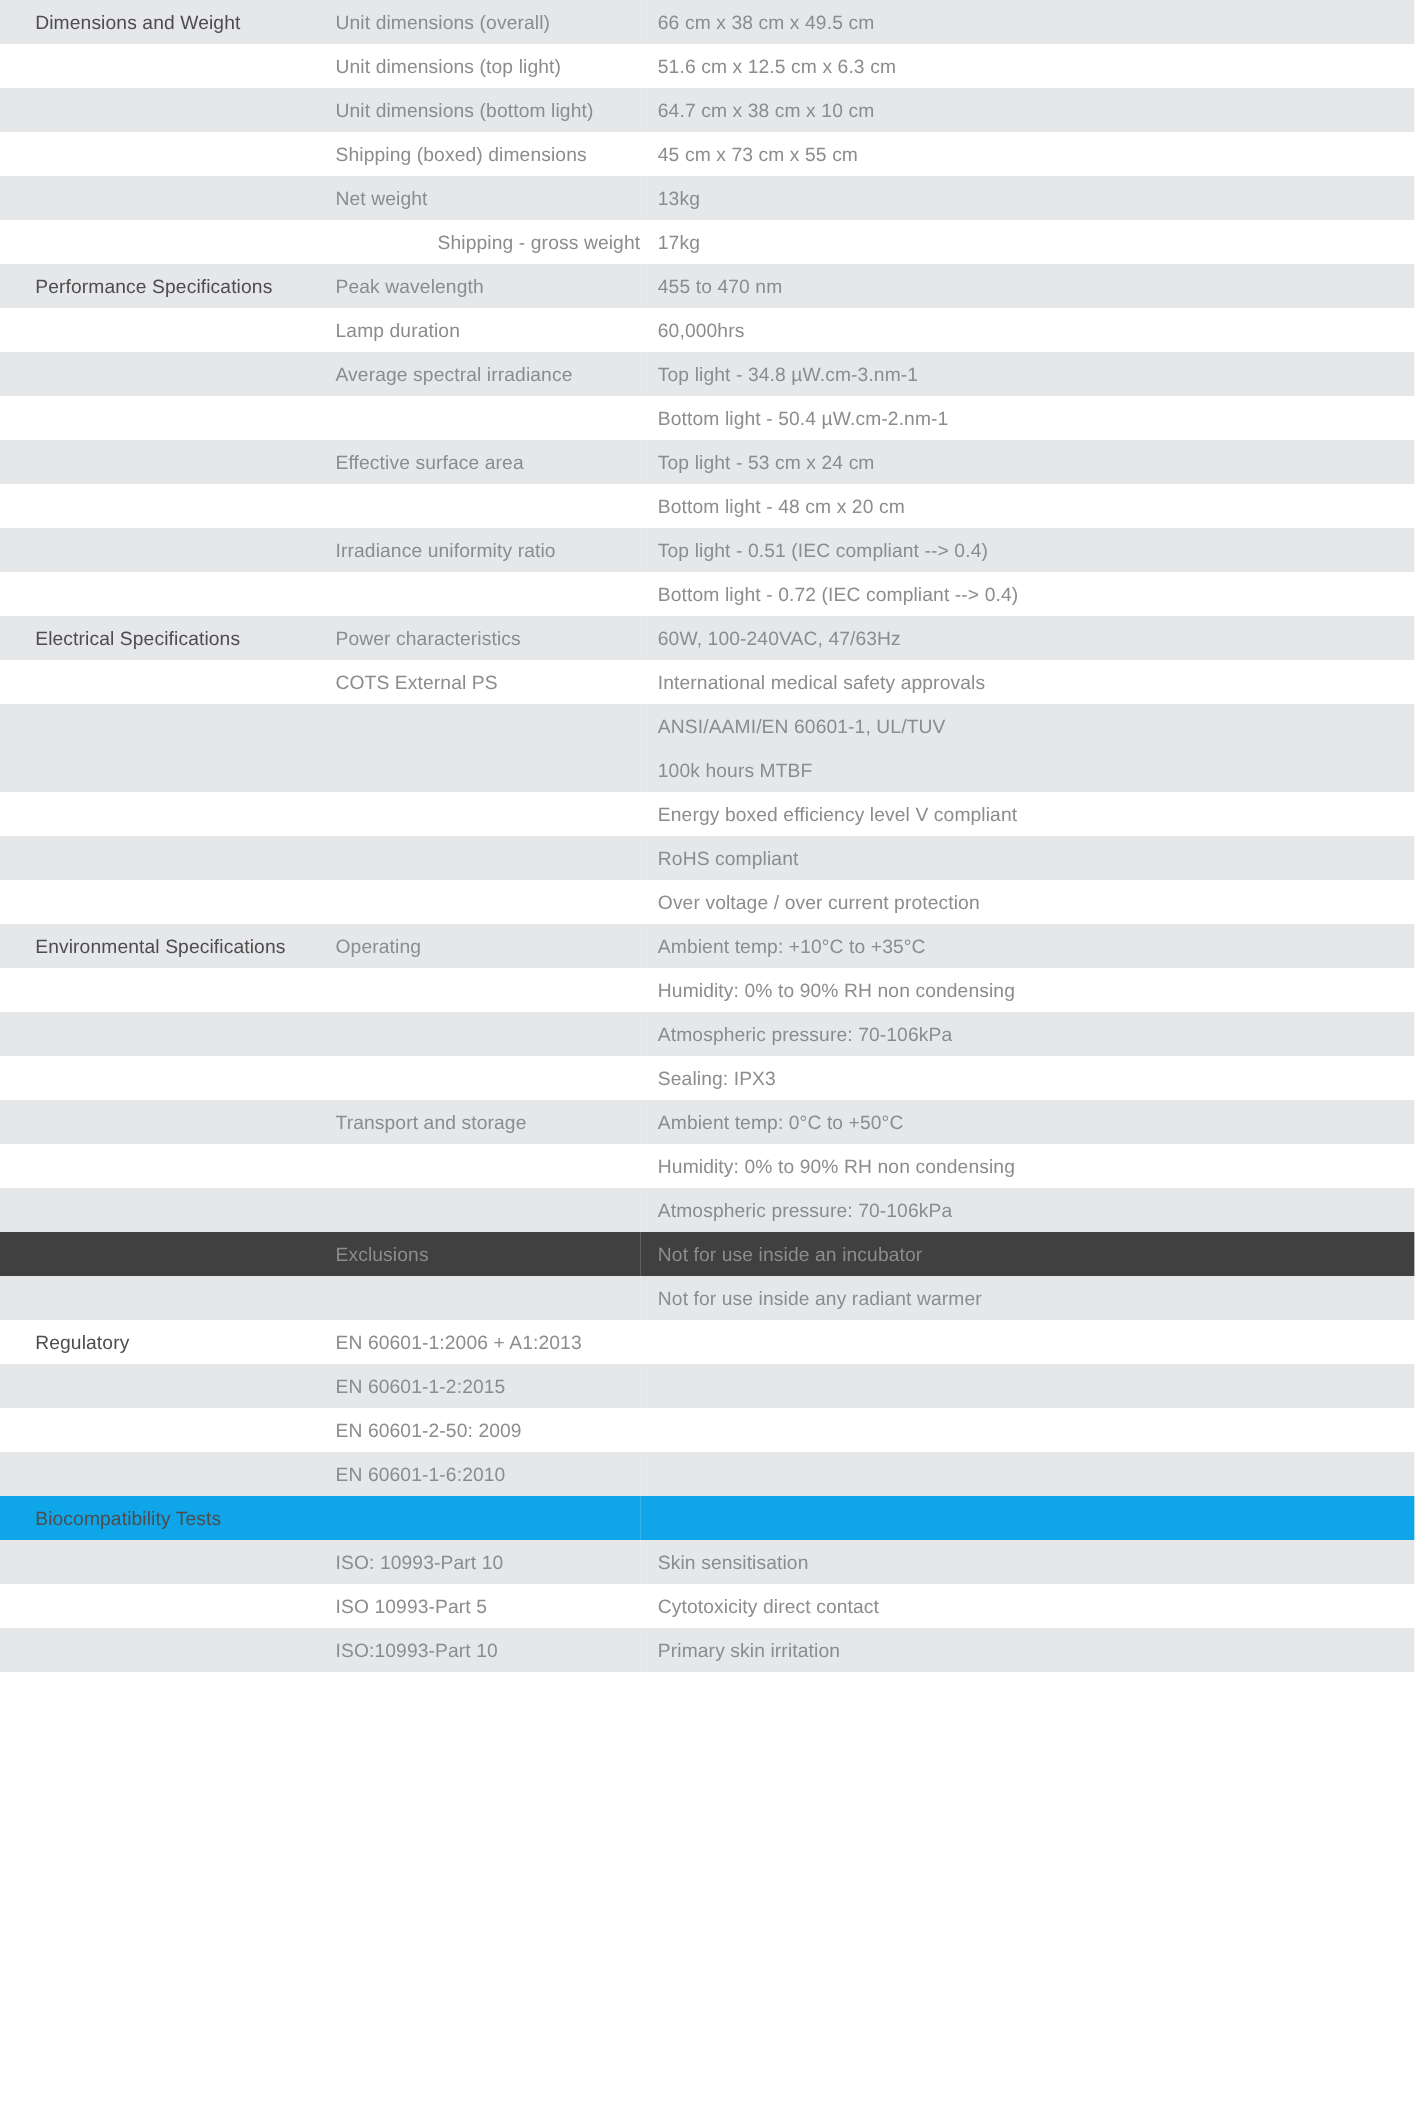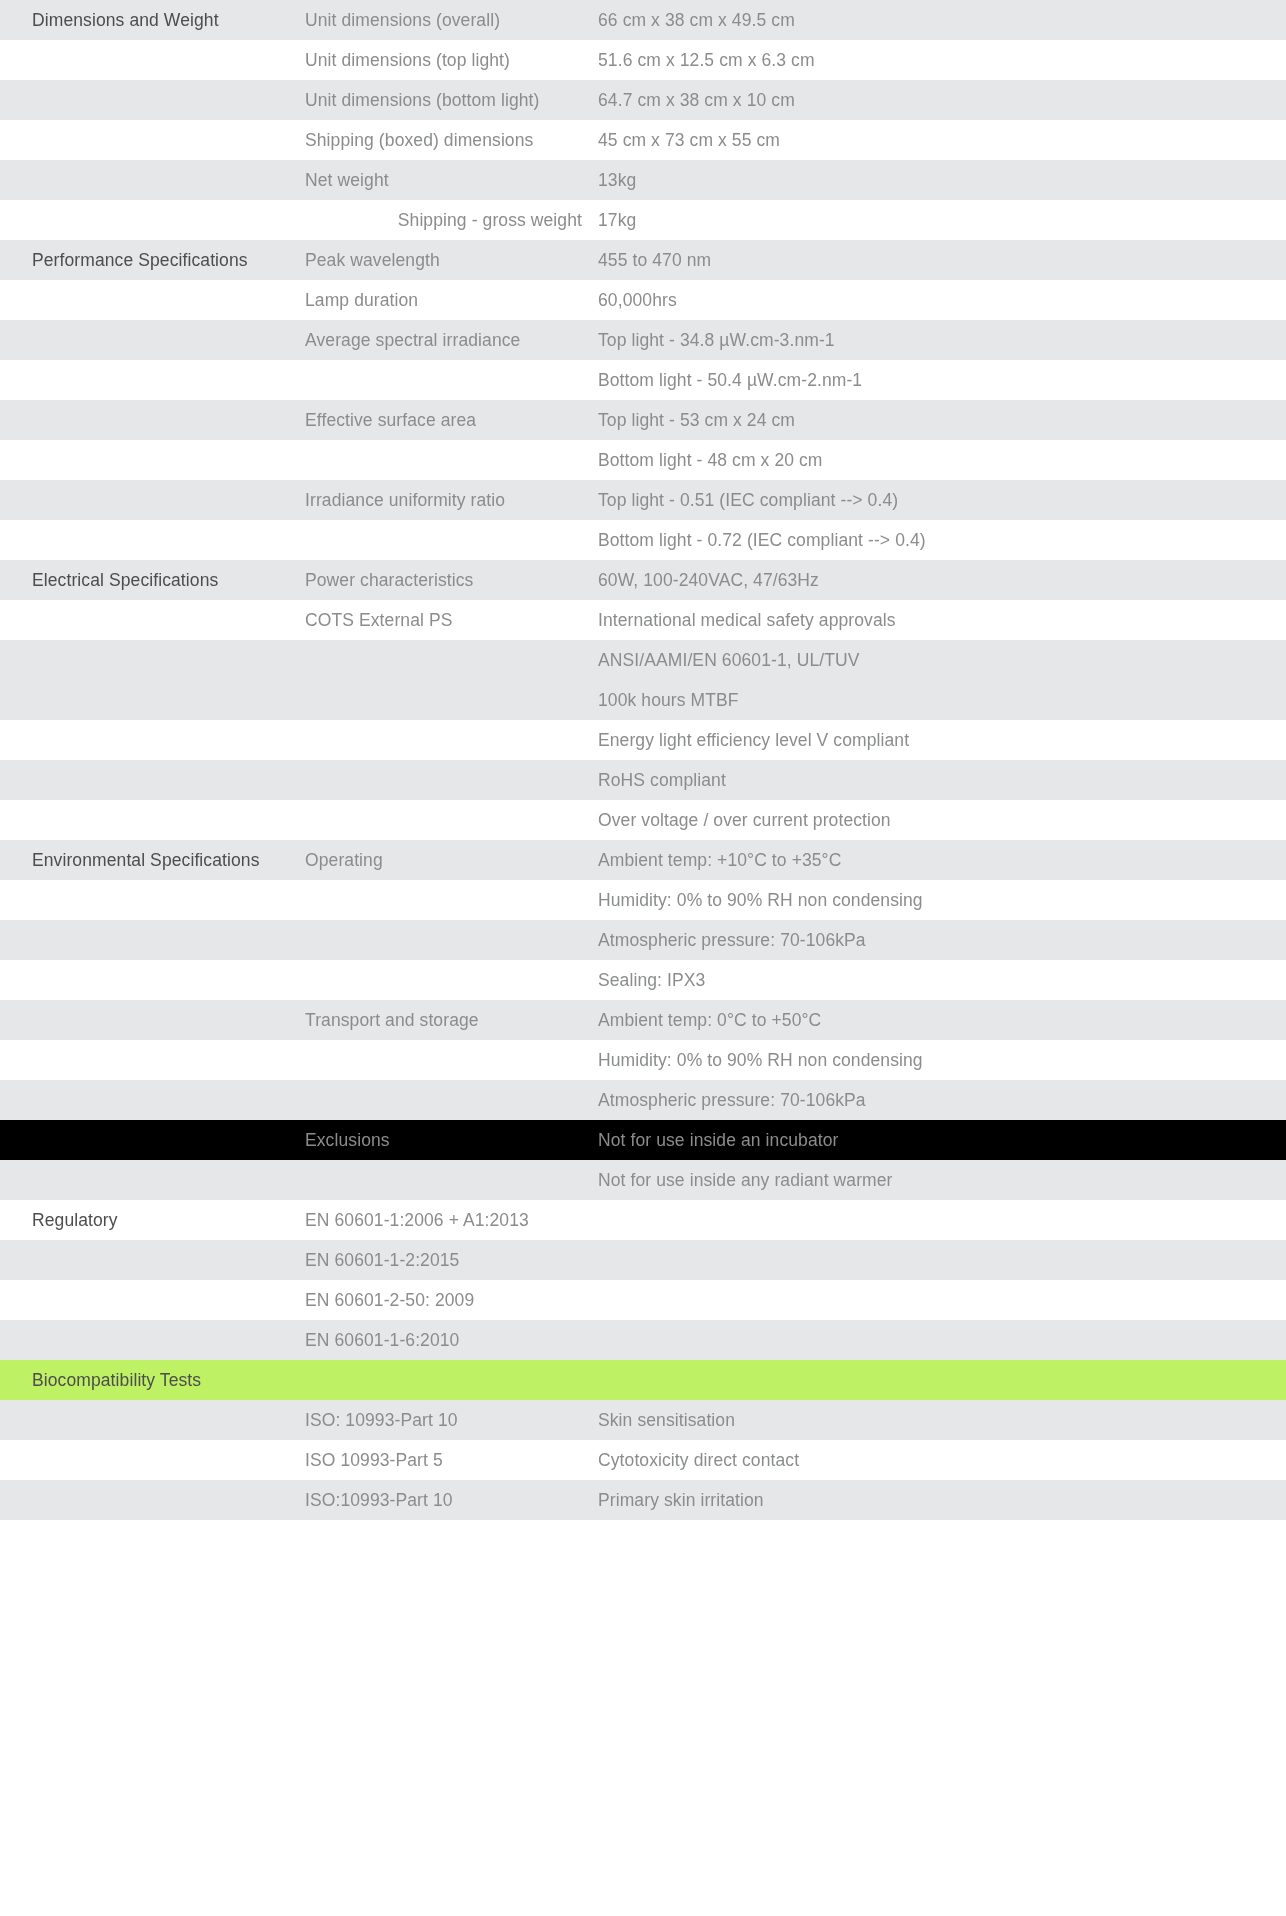--- a/index.html
+++ b/index.html
@@ -271,21 +271,21 @@
         </td>
       </tr>
       <tr class="stripe-even" style="background: rgb(255, 255, 255);">
         <td class="col-section section-cell" style="color: rgb(77, 77, 79);">
           <span class="cell-inner section-inner"></span>
         </td>
         <td class="col-label label-cell" style="color: rgb(138, 140, 142);">
           <span class="cell-inner label-inner"></span>
         </td>
         <td class="col-value value-cell" style="color: rgb(138, 140, 142);">
-          <span class="cell-inner value-inner">Energy light efficiency level V compliant</span>
+          <span class="cell-inner value-inner">Energy boxed efficiency level V compliant</span>
         </td>
       </tr>
       <tr class="stripe-odd" style="background: rgb(230, 231, 232);">
         <td class="col-section section-cell" style="color: rgb(77, 77, 79);">
           <span class="cell-inner section-inner"></span>
         </td>
         <td class="col-label label-cell" style="color: rgb(138, 140, 142);">
           <span class="cell-inner label-inner"></span>
         </td>
         <td class="col-value value-cell" style="color: rgb(138, 140, 142);">
@@ -373,21 +373,21 @@
         <td class="col-section section-cell" style="color: rgb(77, 77, 79);">
           <span class="cell-inner section-inner"></span>
         </td>
         <td class="col-label label-cell" style="color: rgb(138, 140, 142);">
           <span class="cell-inner label-inner"></span>
         </td>
         <td class="col-value value-cell" style="color: rgb(138, 140, 142);">
           <span class="cell-inner value-inner">Atmospheric pressure: 70-106kPa</span>
         </td>
       </tr>
-      <tr class="stripe-even" style="background: #000000; border-radius: 20px;">
+      <tr class="stripe-even" style="background: #404040; border-radius: 20px;">
         <td class="col-section section-cell" style="color: rgb(77, 77, 79);">
           <span class="cell-inner section-inner"></span>
         </td>
         <td class="col-label label-cell" style="color: rgb(138, 140, 142);">
           <span class="cell-inner label-inner">Exclusions</span>
         </td>
         <td class="col-value value-cell" style="color: rgb(138, 140, 142);">
           <span class="cell-inner value-inner">Not for use inside an incubator</span>
         </td>
       </tr>
@@ -439,21 +439,21 @@
         <td class="col-section section-cell" style="color: rgb(77, 77, 79);">
           <span class="cell-inner section-inner"></span>
         </td>
         <td class="col-label label-cell" style="color: rgb(138, 140, 142);">
           <span class="cell-inner label-inner">EN 60601-1-6:2010</span>
         </td>
         <td class="col-value value-cell" style="color: rgb(138, 140, 142);">
           <span class="cell-inner value-inner"></span>
         </td>
       </tr>
-      <tr class="stripe-even" style="background: #bef264;">
+      <tr class="stripe-even" style="background: #0ea5e9;">
         <td class="col-section section-cell" style="color: rgb(77, 77, 79);">
           <span class="cell-inner section-inner">Biocompatibility Tests</span>
         </td>
         <td class="col-label label-cell" style="color: rgb(138, 140, 142);">
           <span class="cell-inner label-inner"></span>
         </td>
         <td class="col-value value-cell" style="color: rgb(138, 140, 142);">
           <span class="cell-inner value-inner"></span>
         </td>
       </tr>

